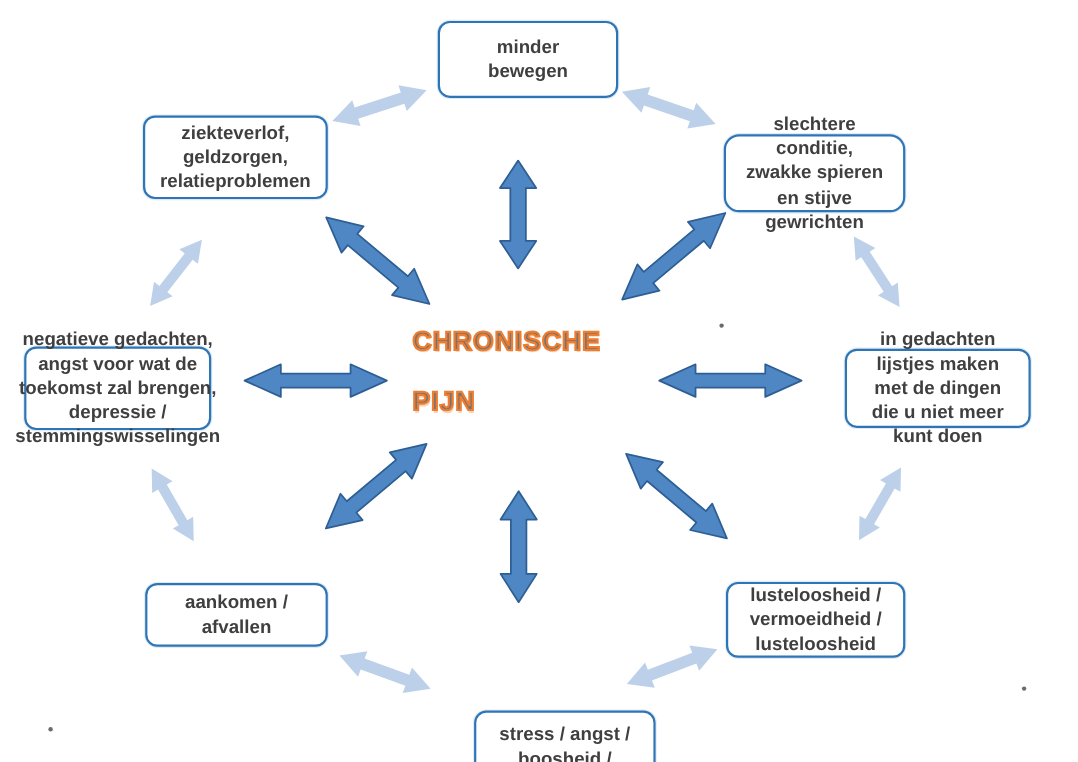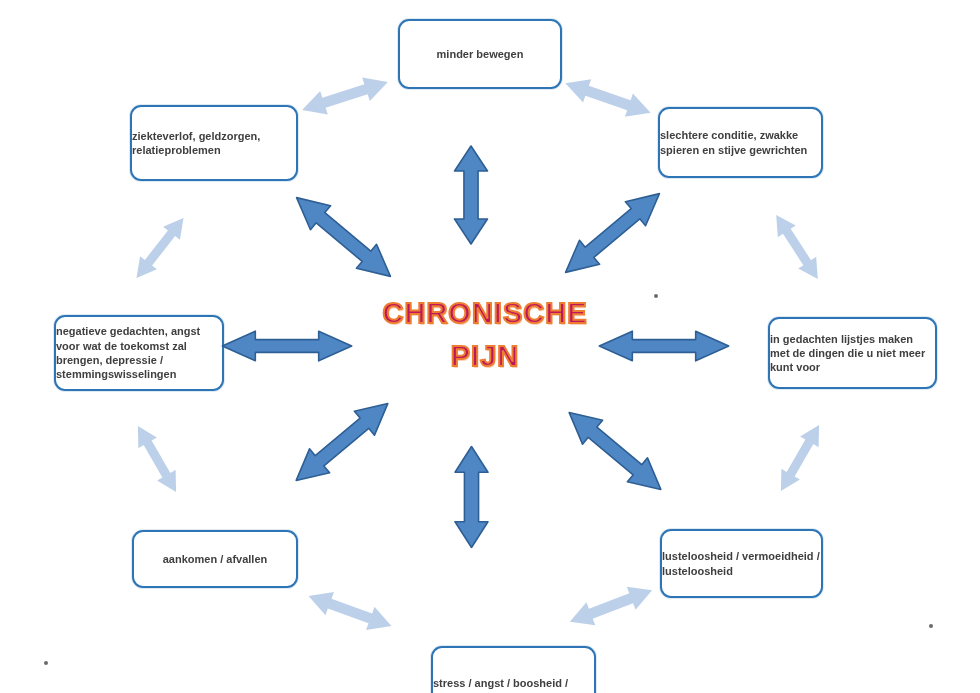--- a/index.html
+++ b/index.html
@@ -18,52 +18,53 @@
   
   .node {
     position: absolute;
     box-sizing: border-box;
     border: 2px solid var(--box-border, #2e75b6);
     border-radius: 11px;
     background: #ffffff;
     display: flex;
     align-items: center;
     justify-content: center;
+    text-align: center;
     font-weight: bold;
-    font-size: 11px;
+    font-size: 17px;
     line-height: 1.3;
     color: var(--text, #3f3f3f);
-    padding: 4px 0;
+    padding: 4px 16px;
     box-shadow: 0 0 0 1px rgba(46,117,182,0.15);
   }
   .node-top          { left: 398px; top: 19px;  width: 164px; height: 70px; }
   .node-top-left     { left: 130px; top: 105px; width: 168px; height: 76px; }
-  .node-top-right    { left: 658px; top: 107px; width: 165px; height: 71px; }
-  .node-left         { left: 22px;  top: 315px; width: 170px; height: 76px; margin-left: 32px; }
+  .node-top-right    { left: 658px; top: 122px; width: 165px; height: 71px; border-radius: 14px; }
+  .node-left         { left: 22px;  top: 315px; width: 170px; height: 76px; }
   .node-right        { left: 768px; top: 317px; width: 169px; height: 72px; }
   .node-bottom-left  { left: 132px; top: 530px; width: 166px; height: 58px; }
   .node-bottom-right { left: 660px; top: 529px; width: 163px; height: 69px; }
   .node-bottom       { left: 397px; top: 646px; width: 165px; height: 88px; margin-left: 34px; }
 
   
   .center-title {
     position: absolute;
     left: 375px;
     top: 297px;
     width: 220px;
-    text-align: center;
+    text-align: left;
     font-weight: bold;
-    font-size: 29px;
+    font-size: 24px;
     letter-spacing: 1px;
-    color: #be185d;
+    color: #737373;
     -webkit-text-stroke: 2px var(--center-text, #ed7d31);
     text-shadow: 1px 2px 0 rgba(237,125,49,0.35);
   }
   .center-title .line { display: block; }
-  .center-title .line2 { margin-top: 10px; }
+  .center-title .line2 { margin-top: 27px; }
 
   
   .arrow {
     position: absolute;
     pointer-events: none;
   }
   .arrow svg { display: block; width: 100%; height: 100%; }
   .arrow-dark path {
     fill: var(--arrow-dark-fill, #4f87c5);
     stroke: var(--arrow-dark-stroke, #2e5f94);
@@ -115,21 +116,21 @@
     <span class="line line2">PIJN</span>
   </div>
 
   <div class="node node-top">
     <span>minder bewegen</span>
   </div>
   <div class="node node-top-right">
     <span>slechtere conditie, zwakke spieren en stijve gewrichten</span>
   </div>
   <div class="node node-right">
-    <span>in gedachten lijstjes maken met de dingen die u niet meer kunt voor</span>
+    <span>in gedachten lijstjes maken met de dingen die u niet meer kunt doen</span>
   </div>
   <div class="node node-bottom-right">
     <span>lusteloosheid / vermoeidheid / lusteloosheid</span>
   </div>
   <div class="node node-bottom">
     <span>stress / angst / boosheid / frustratie</span>
   </div>
   <div class="node node-bottom-left">
     <span>aankomen / afvallen</span>
   </div>

